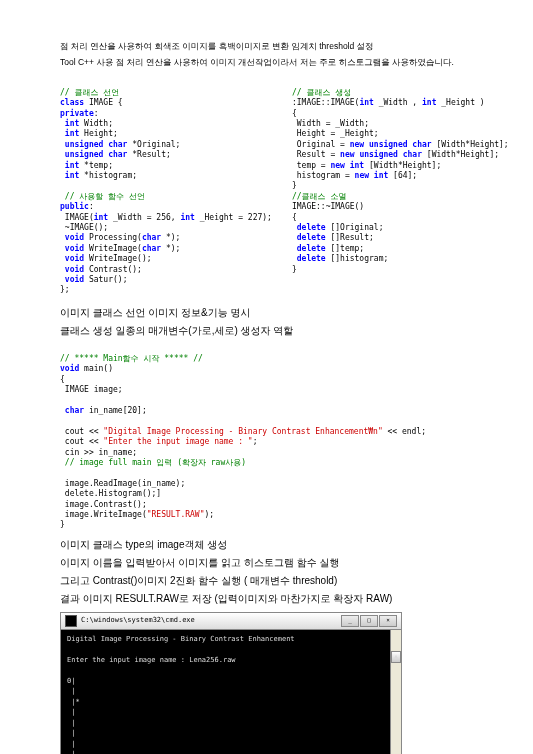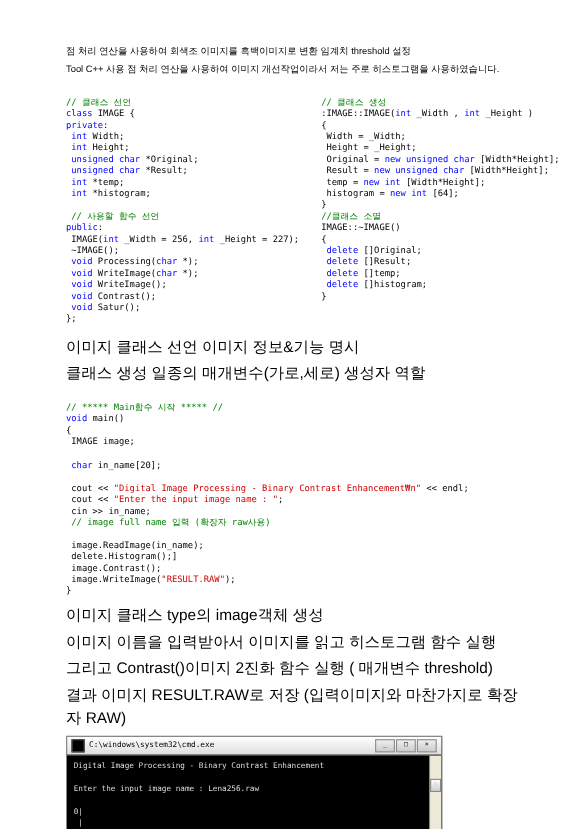--- a/index.html
+++ b/index.html
@@ -24,24 +24,24 @@
     margin: 6px 0;
   }
   .two-col {
     display: flex;
     gap: 20px;
   }
   .col {
     flex: 1;
   }
   .c-green { color: #008000; }
-  .c-blue { color: #0000ff; }
+  .c-blue { color: #0000ff; font-weight: bold; }
   .c-red { color: #cc0000; }
   .section-desc {
-    font-size: 14px;
+    font-size: 10px;
     margin: 3px 0;
   }
   .terminal {
     margin-top: 6px;
     border: 1px solid #888;
     width: 340px;
     background: #000;
     font-family: "Consolas", monospace;
     font-size: 7px;
   }
@@ -160,21 +160,21 @@
 <span class="c-green">// ***** Main함수 시작 ***** //</span>
 <span class="c-blue">void</span><span> main()</span>
 <span>{</span>
 <span> IMAGE image;</span>
 <span></span>
 <span class="c-blue"> char</span><span> in_name[20];</span>
 <span></span>
 <span> cout &lt;&lt; </span><span class="c-red">"Digital Image Processing - Binary Contrast Enhancement₩n"</span><span> &lt;&lt; endl;</span>
 <span> cout &lt;&lt; </span><span class="c-red">"Enter the input image name : "</span><span>;</span>
 <span> cin &gt;&gt; in_name;</span>
-<span class="c-green"> // image full name 입력 (확장자 raw사용)</span>
+<span class="c-green"> // image full main 입력 (확장자 raw사용)</span>
 <span></span>
 <span> image.ReadImage(in_name);</span>
 <span> delete.Histogram();]</span>
 <span> image.Contrast();</span>
 <span> image.WriteImage(</span><span class="c-red">"RESULT.RAW"</span><span>);</span>
 <span>}</span></div>
 
 <div class="section-desc">이미지 클래스 type의 image객체 생성</div>
 <div class="section-desc">이미지 이름을 입력받아서 이미지를 읽고 히스토그램 함수 실행</div>
 <div class="section-desc">그리고 Contrast()이미지 2진화 함수 실행 ( 매개변수 threshold)</div>

